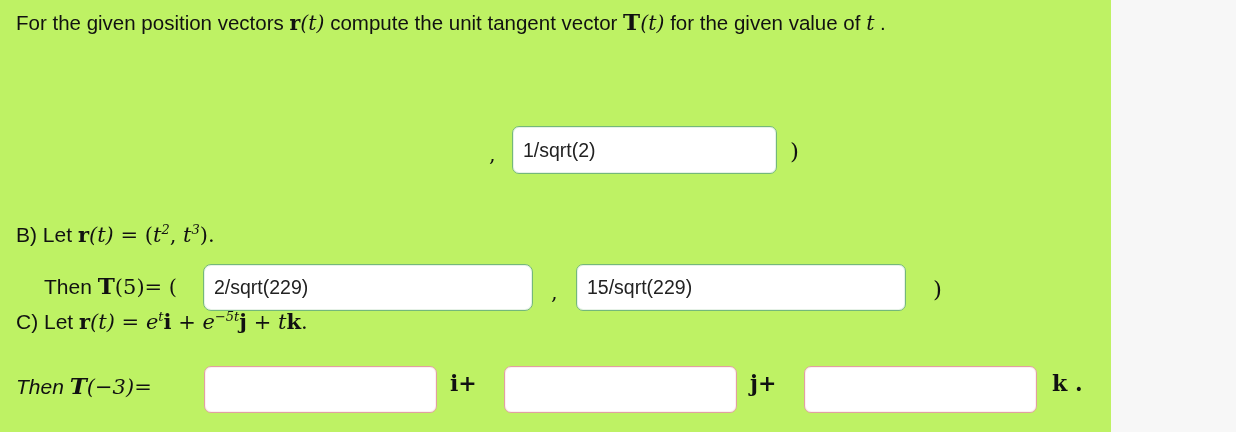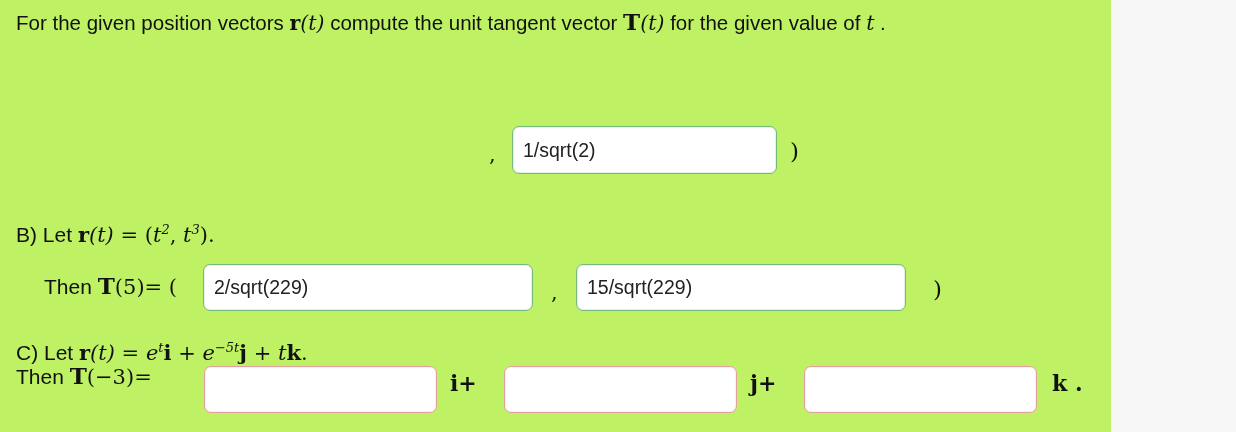--- a/index.html
+++ b/index.html
@@ -133,33 +133,33 @@
   <div class="paren" style="left:790px; top:138px;">)</div>
 
   <div class="line" style="left:16px; top:222px;">
     <span class="sans">B) Let </span><span class="bi">r</span><span class="it">(t)</span><span class="serif"> = (</span><span class="it">t<sup class="ex">2</sup></span><span class="serif">, </span><span class="it">t<sup class="ex">3</sup></span><span class="serif">).</span>
   </div>
 
   <div class="line" style="left:16px; top:272px;margin-left:28px;">
     <span class="sans">Then </span><span class="bi" style="font-size:23px;">T</span><span class="serif">(5)= (</span>
   </div>
 
-  <input class="ansbox" style="left: 203px; top: 264px; width: 330px; height: 47px;" type="text" value="2/sqrt(229)">
+  <input class="ansbox" style="left: 203px; top: 264px; width: 330px; height: 47px; border-radius: 8px;" type="text" value="2/sqrt(229)">
 
   <div class="comma" style="left:551px; top:280px;">,</div>
 
   <input class="ansbox" style="left: 576px; top: 264px; width: 330px; height: 47px;" type="text" value="15/sqrt(229)">
 
   <div class="paren" style="left:933px; top:276px;">)</div>
 
-  <div class="line" style="left:16px; top:340px;">
+  <div class="line" style="left:16px; top:309px;">
     <span class="sans">C) Let </span><span class="bi">r</span><span class="it">(t)</span><span class="serif"> = </span><span class="it">e<sup class="ex">t</sup></span><span class="bi">i</span><span class="serif"> + </span><span class="it">e<sup class="ex">−5t</sup></span><span class="bi">j</span><span class="serif"> + </span><span class="it">t</span><span class="bi">k</span><span class="serif">.</span>
   </div>
 
-  <div class="line" style="left:16px; top:362px;">
+  <div class="line" style="left:16px; top:372px;font-style:italic;">
     <span class="sans">Then </span><span class="bi" style="font-size:23px;">T</span><span class="serif">(−3)=</span>
   </div>
 
   <input class="ansbox red" style="left: 204px; top: 366px; width: 233px; height: 47px;" type="text" value="">
 
   <div class="unit" style="left:450px; top:370px;">i+</div>
 
   <input class="ansbox red" style="left: 504px; top: 366px; width: 233px; height: 47px;" type="text" value="">
 
   <div class="unit" style="left:750px; top:370px;">j+</div>

